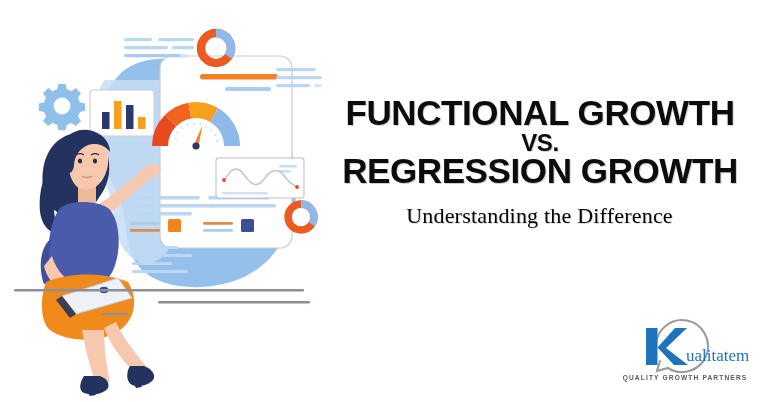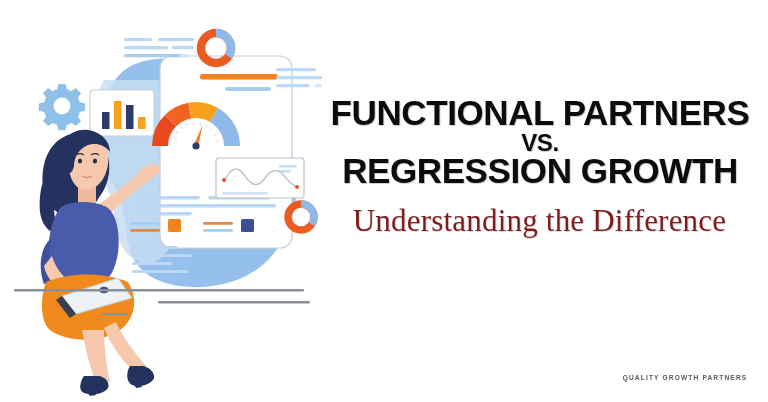--- a/index.html
+++ b/index.html
@@ -38,22 +38,22 @@
     line-height:0.99;
     letter-spacing:-0.4px;
     color:#0c0c0c;
     margin:0;
     text-shadow:1px 1px 0 rgba(120,120,120,0.35);
   }
   .headline-line{display:block;white-space:nowrap;}
   .headline-line.mid{font-size:24px;}
   .subtitle{
     font-family:"Liberation Serif", serif;
-    font-size:31px;
-    color:#7f1d1d;
+    font-size:22px;
+    color:#000000;
     margin:14px 1px 0 0;
     letter-spacing:0.2px;
     text-shadow:1px 1px 0 rgba(140,140,140,0.3);
   }
 
   
   .logo{
     position:absolute;
     left:610px;top:318px;
     width:150px;height:74px;
@@ -263,24 +263,37 @@
       <g>
         <rect x="14" y="289" width="290" height="2.4" rx="1.2" fill="#8a8f98"></rect>
         <rect x="158" y="301" width="152" height="2.4" rx="1.2" fill="#8a8f98"></rect>
         <rect x="102" y="313" width="26" height="2.2" rx="1.1" fill="#8a8f98"></rect>
       </g>
     </svg>
   </div>
 
   <div class="text-block">
     <h1 class="headline">
-      <span class="headline-line">FUNCTIONAL PARTNERS</span>
+      <span class="headline-line">FUNCTIONAL GROWTH</span>
       <span class="headline-line mid">VS.</span>
       <span class="headline-line">REGRESSION GROWTH</span>
     </h1>
     <p class="subtitle">Understanding the Difference</p>
   </div>
 
   <div class="logo">
+    <div class="logo-mark">
+      <svg class="logo-svg" width="150" height="56" viewBox="0 0 150 56" xmlns="http://www.w3.org/2000/svg">
+
+        <path d="M46 28 a26 26 0 1 1 12 22 l-11 3 l3 -10" fill="none" stroke="#9b9b9b" stroke-width="2.1" stroke-linecap="round"></path>
+
+        <g fill="#1f73bd">
+          <rect x="36" y="10" width="11.5" height="37"></rect>
+          <path d="M47.5 29.5 L 65 10 L 77 10 L 56 30 L 78 47 L 64 47 Z"></path>
+        </g>
+
+        <text x="76" y="43" font-family="Liberation Serif, serif" font-size="17" fill="#1f73bd">ualitatem</text>
+      </svg>
+    </div>
     <div class="logo-tagline">QUALITY GROWTH PARTNERS</div>
   </div>
 
 </div>
 
 </body></html>

